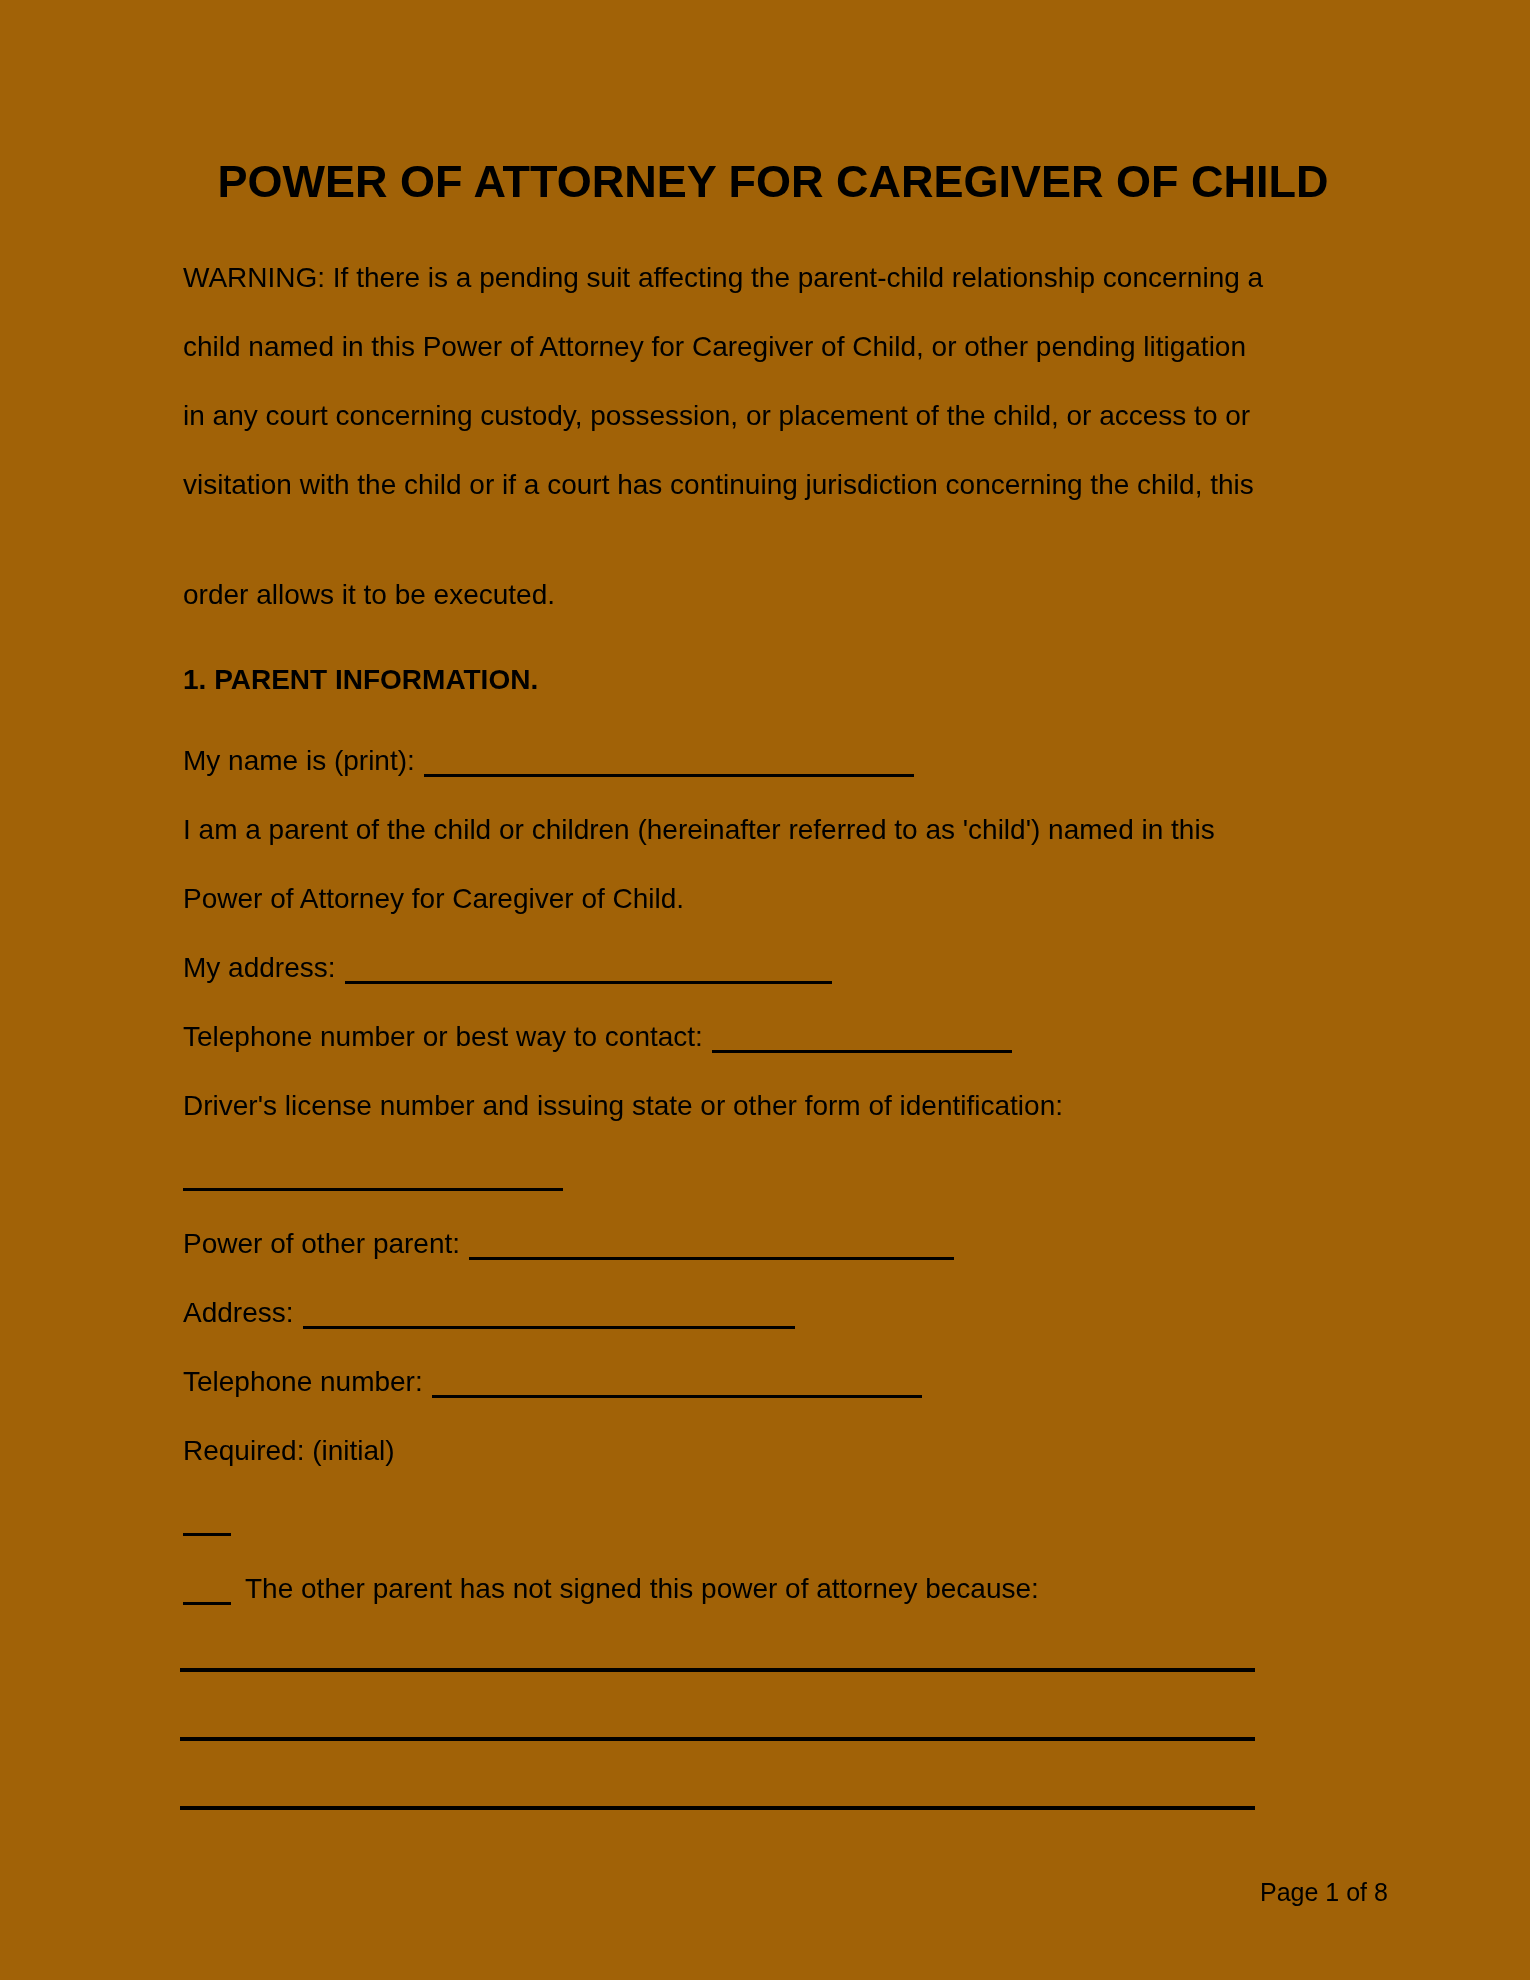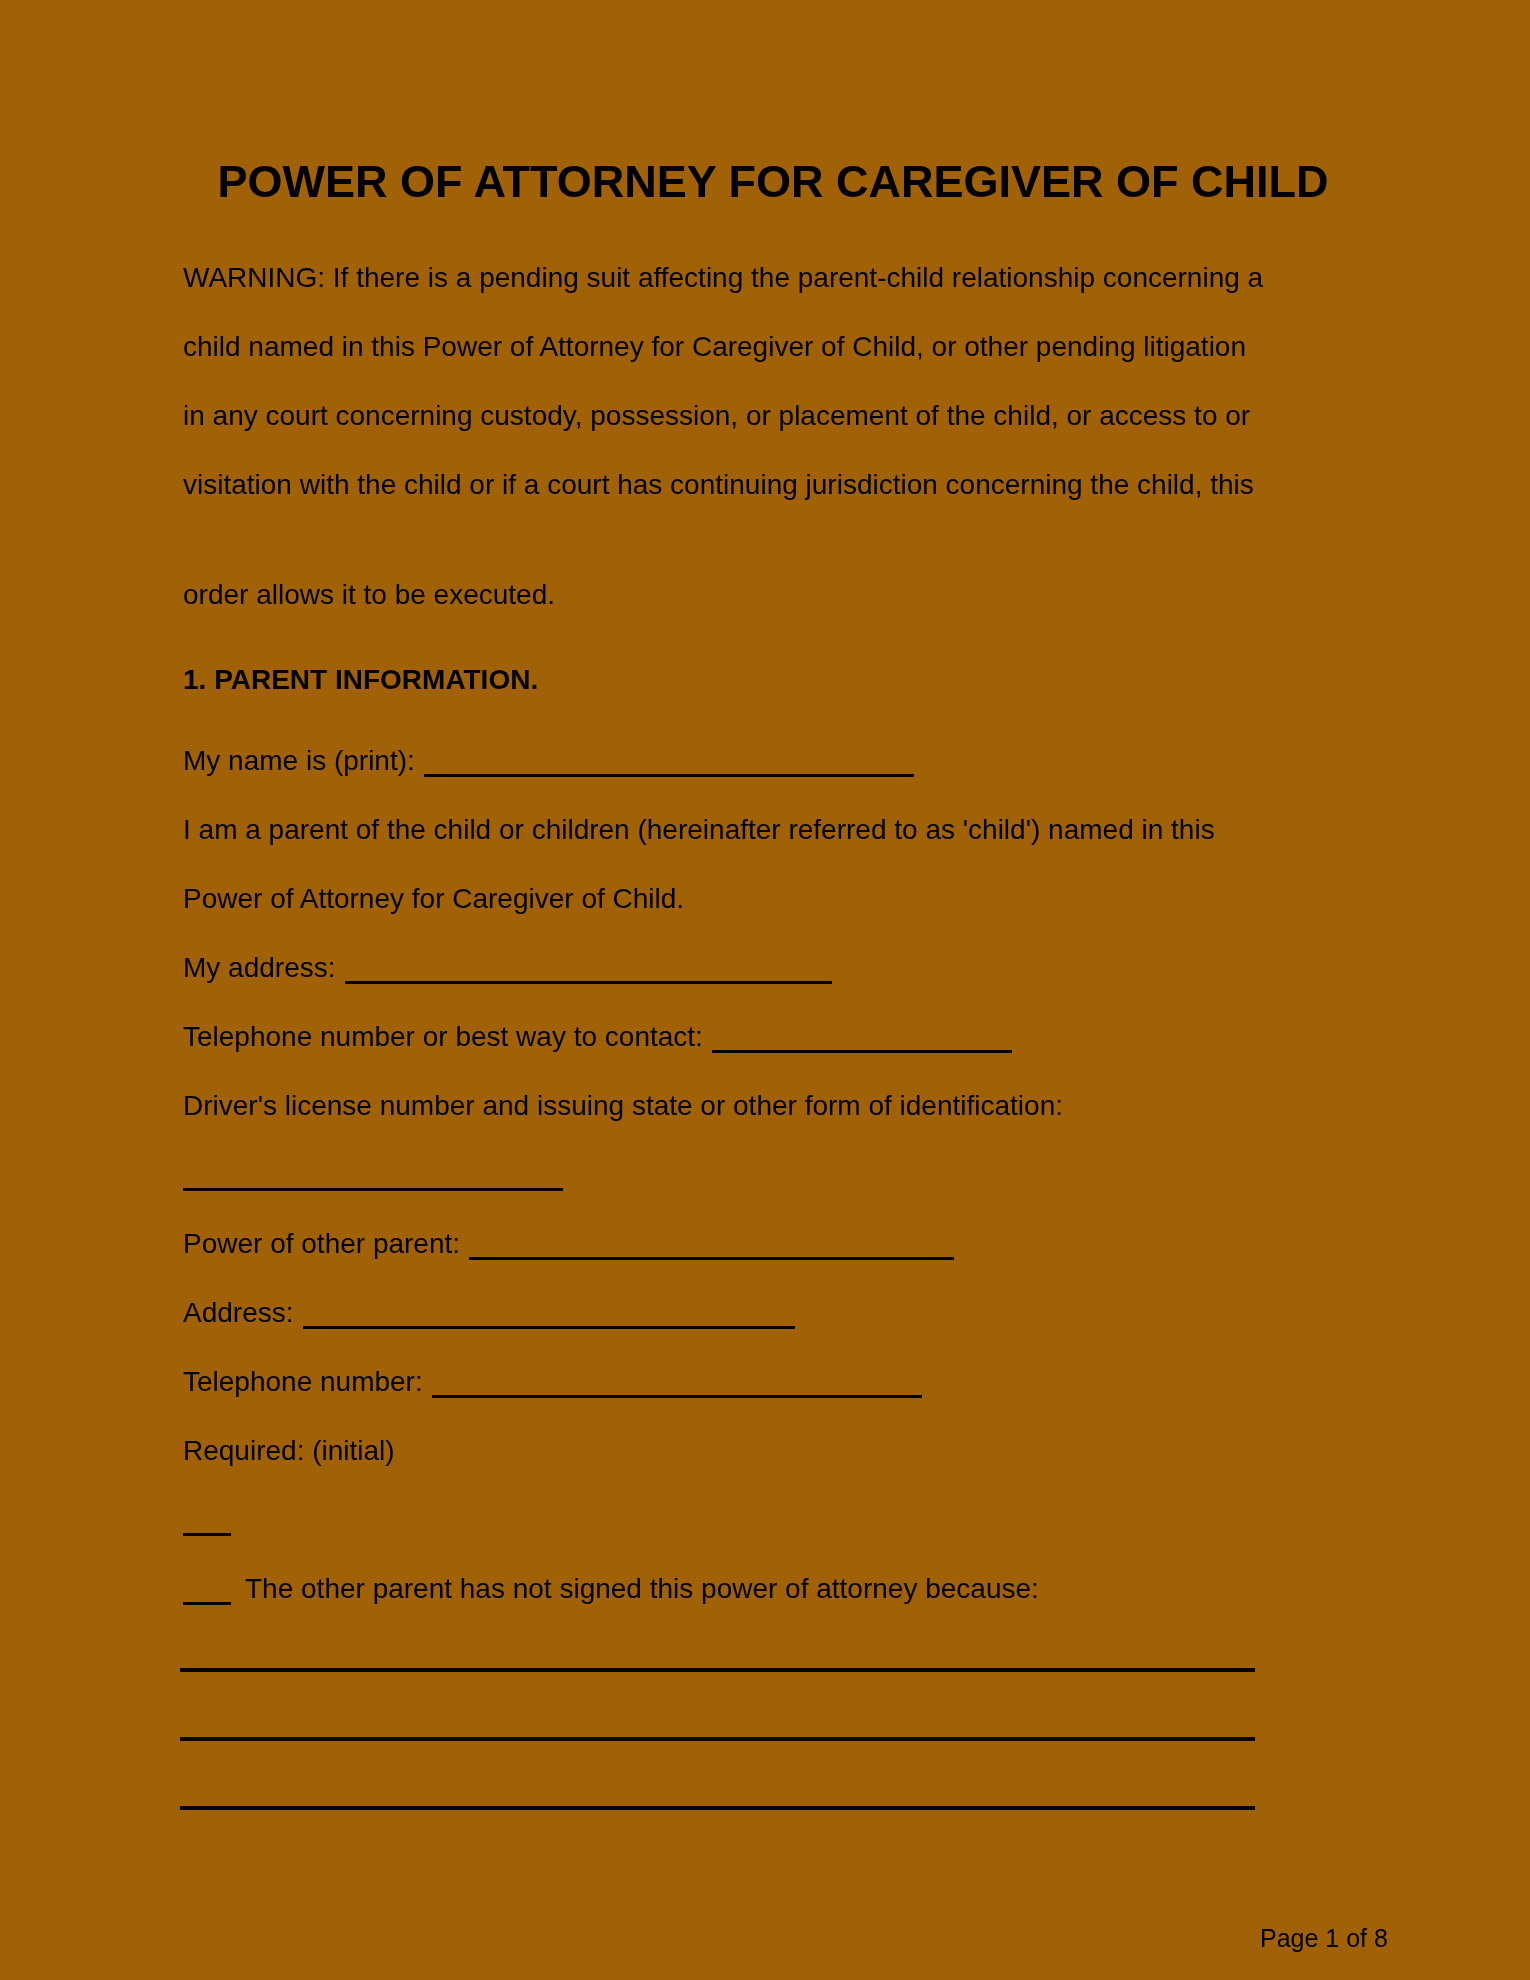--- a/index.html
+++ b/index.html
@@ -52,21 +52,20 @@
     width: 1075px;
     height: 0;
     border-top: 4px solid #000000;
   }
   .footer {
     position: absolute;
     top: 1878px;
     left: 1260px;
     font-size: 25px;
     white-space: nowrap;
-    margin-top: 46px;
   }
 </style>
 </head>
 <body>
 
 <div class="page">
 
   <div class="title">POWER OF ATTORNEY FOR CAREGIVER OF CHILD</div>
 
   <div class="l" style="top:262px">WARNING: If there is a pending suit affecting the parent-child relationship concerning a</div>

